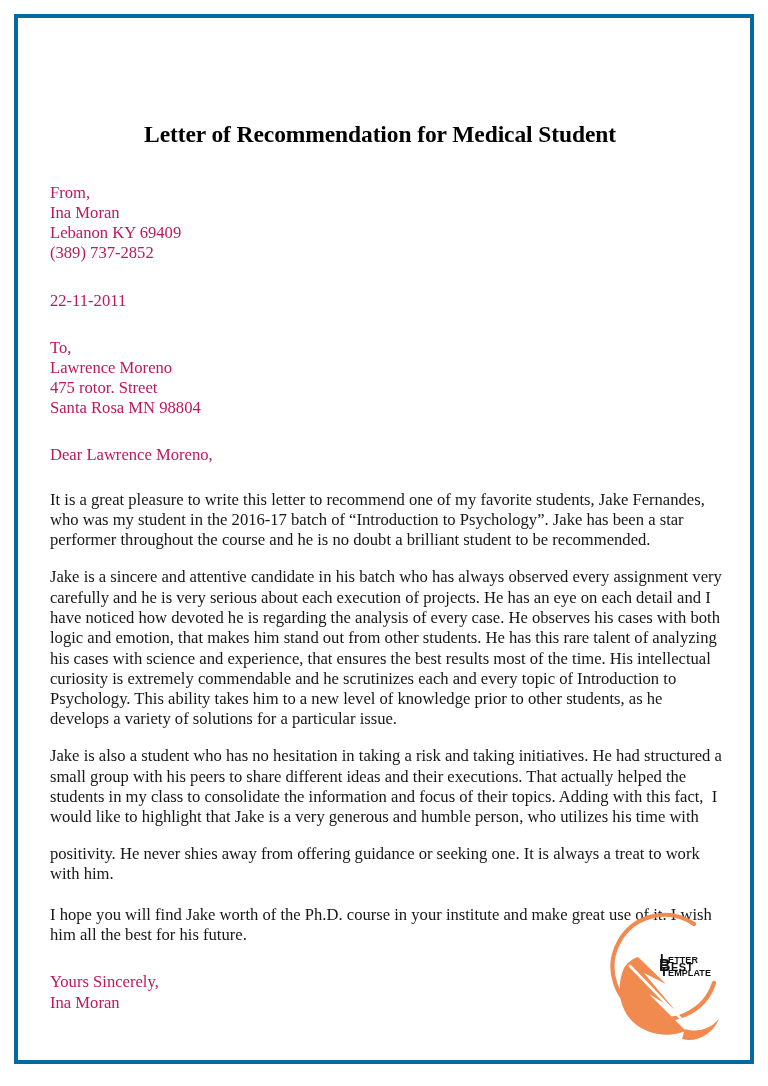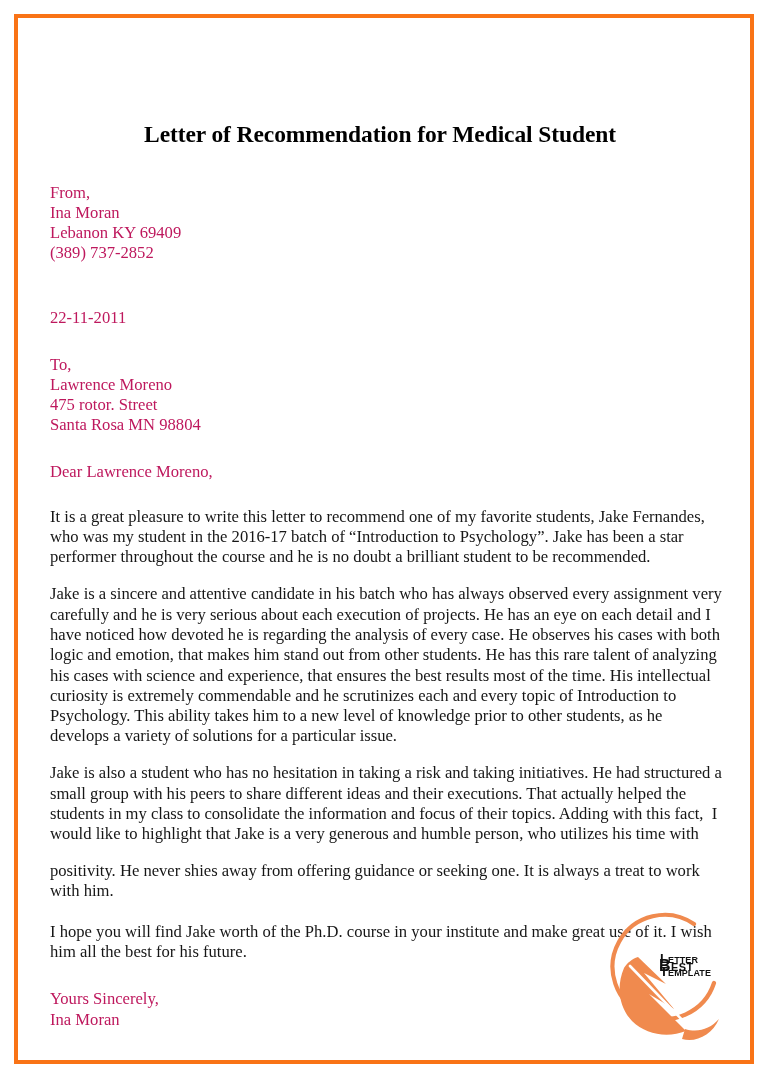--- a/index.html
+++ b/index.html
@@ -26,21 +26,21 @@
   }
 
   
   #frame {
     position: absolute;
     left: 14px;
     top: 14px;
     width: 740px;
     height: 1050px;
     box-sizing: border-box;
-    border: 4px solid #f97316;
+    border: 4px solid #0369a1;
     background: #ffffff;
   }
 
   #content {
     position: absolute;
     left: 32px;
     top: 18px;
     right: 18px;
     bottom: 8px;
   }
@@ -57,21 +57,21 @@
     color: #000000;
   }
 
   .block {
     font-size: 16.6px;
     line-height: 20.2px;
     color: #be185d;
   }
 
   .from-block { margin-top: 35px; }
-  .date-line  { margin-top: 44px; }
+  .date-line  { margin-top: 27px; }
   .to-block   { margin-top: 27px; }
   .subject-line { margin-top: 25px; letter-spacing: -0.2px; }
   .salutation { margin-top: 26px; }
 
   .body-text { margin-top: 25px; }
 
   .para {
     font-size: 16.6px;
     line-height: 20.3px;
     text-align: left;

